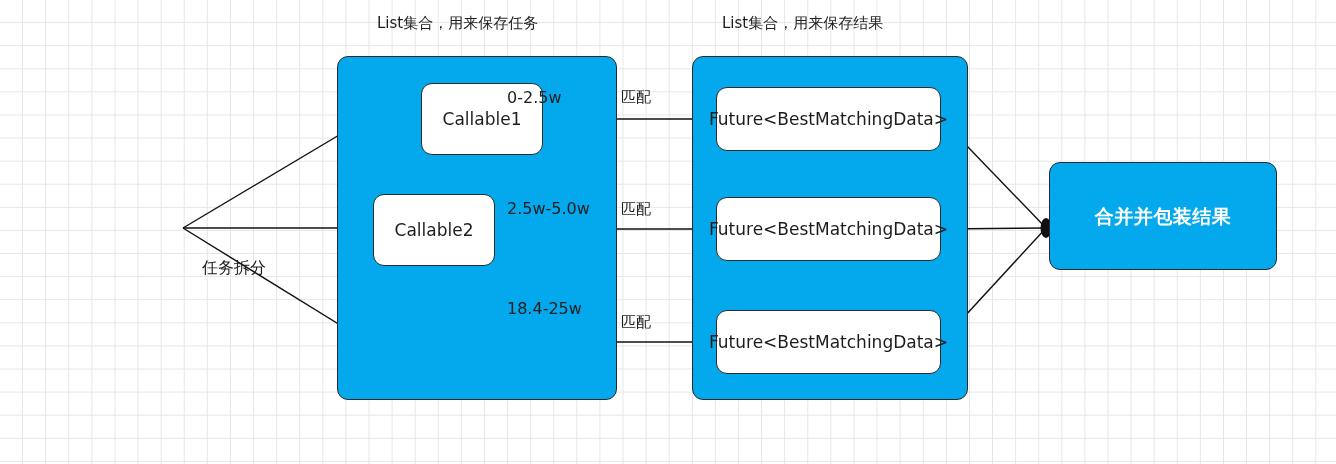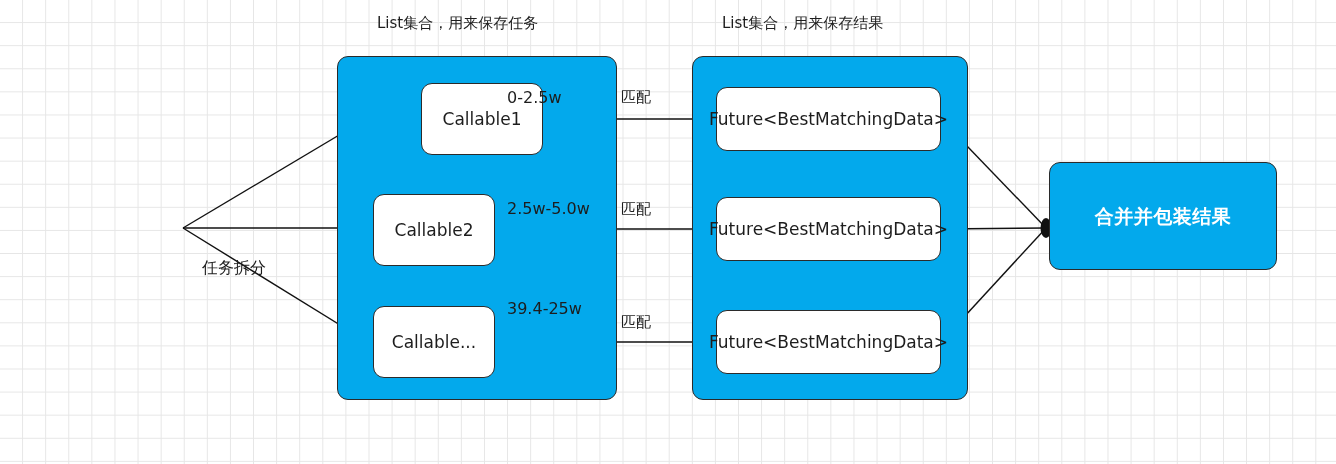--- a/index.html
+++ b/index.html
@@ -128,27 +128,24 @@
   <div class="edge-label" style="left:202px; top:258px;">任务拆分</div>
 
   <div class="node blue-box" style="left:337px; top:56px; width:280px; height:344px;"></div>
 
   <div class="node white-box" style="left:373px; top:83px; width:122px; height:72px;margin-left:48px;">
     <span class="lbl-dark">Callable1</span>
   </div>
   <div class="node white-box" style="left:373px; top:194px; width:122px; height:72px;align-items:center;">
     <span class="lbl-dark">Callable2</span>
   </div>
-  <div class="node white-box" style="left:373px; top:306px; width:122px; height:72px;">
-    <span class="lbl-dark">Callable...</span>
-  </div>
 
   <div class="edge-label" style="left:507px; top:88px;">0-2.5w</div>
   <div class="edge-label" style="left:507px; top:199px;">2.5w-5.0w</div>
-  <div class="edge-label" style="left:507px; top:299px;">39.4-25w</div>
+  <div class="edge-label" style="left:507px; top:299px;">18.4-25w</div>
 
   <div class="edge-label" style="left:621px; top:88px; font-size:15px;">匹配</div>
   <div class="edge-label" style="left:621px; top:200px; font-size:15px;">匹配</div>
   <div class="edge-label" style="left:621px; top:313px; font-size:15px;">匹配</div>
 
   <div class="node blue-box" style="left:692px; top:56px; width:276px; height:344px;"></div>
 
   <div class="node white-box" style="left:716px; top:87px; width:225px; height:64px;">
     <span class="lbl-dark">Future&lt;BestMatchingData&gt;</span>
   </div>

